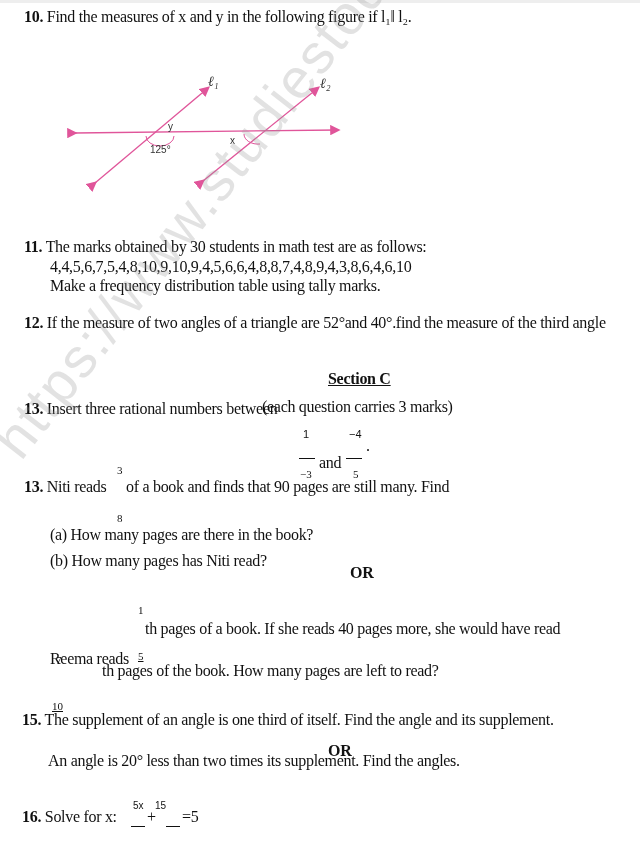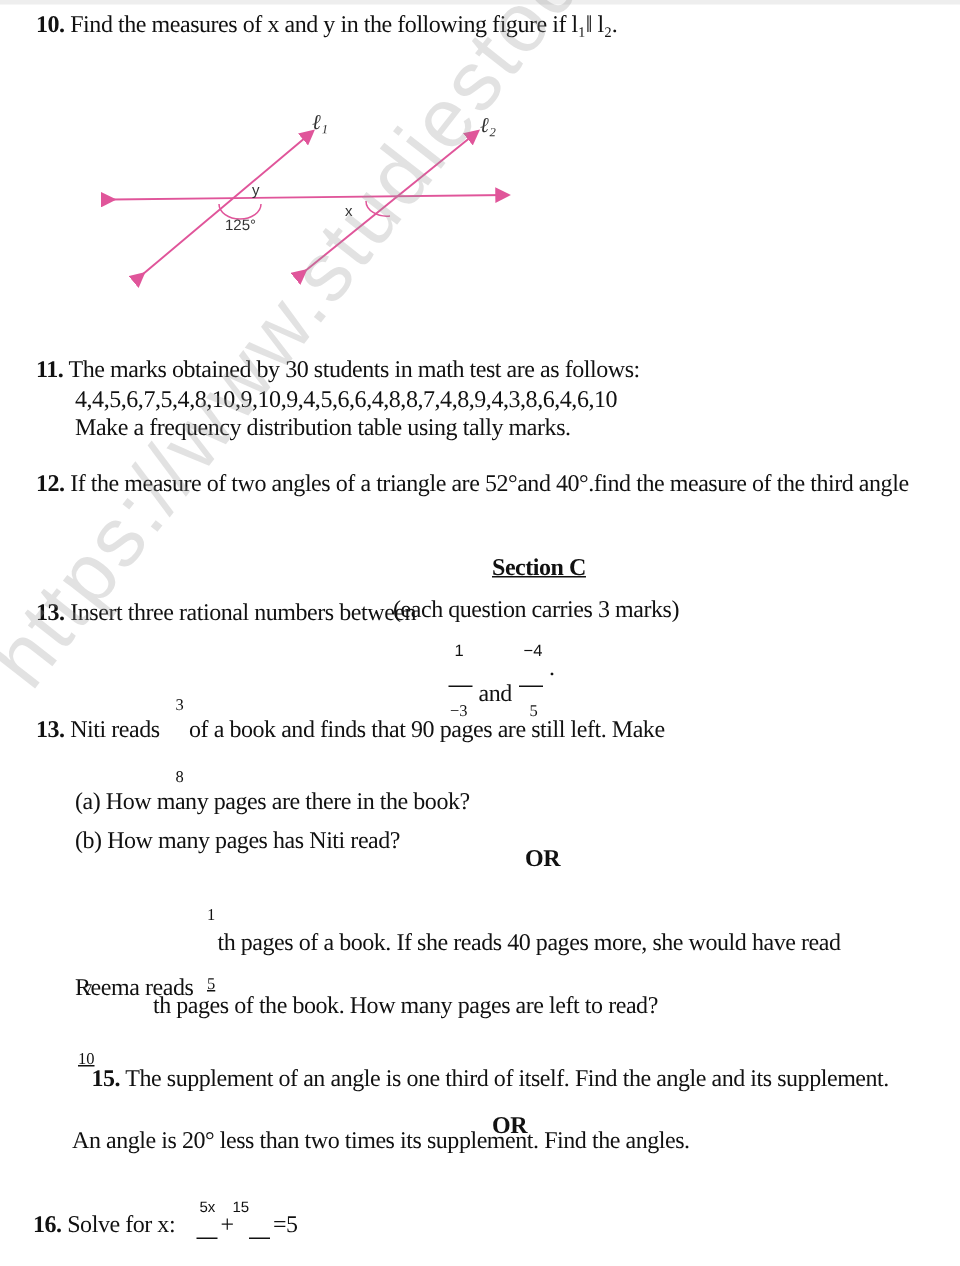--- a/index.html
+++ b/index.html
@@ -85,37 +85,37 @@
 
 <div class="abs sup" style="left:117px; top:464px;">3</div>
 <div class="abs sup" style="left:300px; top:468px;">−3</div>
 <div class="abs sup" style="left:353px; top:468px;">5</div>
 <div class="abs q" style="left:24px; top:478px;">
   <span class="qnum">13.</span>
   <span>Niti reads</span>
 </div>
 <div class="abs q" style="left:126px; top:478px;">
   <span>of a book and finds that 90</span>
-  <span>pages are still left. Make</span>
+  <span>pages are still many. Find</span>
 </div>
 
 <div class="abs sup" style="left:117px; top:512px;">8</div>
 <div class="abs q" style="left:50px; top:526px;">(a) How many pages are there in the book?</div>
 <div class="abs q" style="left:50px; top:552px;">(b) How many pages has Niti read?</div>
 <div class="abs q bold" style="left:350px; top:564px;">OR</div>
 
 <div class="abs q" style="left:50px; top:608px;margin-top:42px;">Reema reads</div>
 <div class="abs sup" style="left:138px; top:604px;">1</div>
 <div class="abs q" style="left:145px; top:620px;">th pages of a book. If she reads 40 pages more, she would have read</div>
 <div class="abs sup" style="left:56px; top:654px;">7</div>
 <div class="abs sup underline" style="left:138px; top:650px;">5</div>
 <div class="abs q" style="left:66px; top:662px;margin-left:36px;">th pages of the book. How many pages are left to read?</div>
 
 <div class="abs sup underline" style="left:52px; top:700px;">10</div>
-<div class="abs q" style="left:22px; top:711px;margin-left:39px;">
+<div class="abs q" style="left:22px; top:711px;">
   <span class="qnum">15.</span>
   <span>The supplement of an angle is one third of itself. Find the angle and its supplement.</span>
 </div>
 <div class="abs q bold" style="left:328px; top:742px;">OR</div>
 <div class="abs q" style="left:48px; top:752px;">An angle is 20° less than two times its supplement. Find the angles.</div>
 
 <div class="abs q" style="left:22px; top:808px;">
   <span class="qnum">16.</span>
   <span>Solve for x:</span>
 </div>

